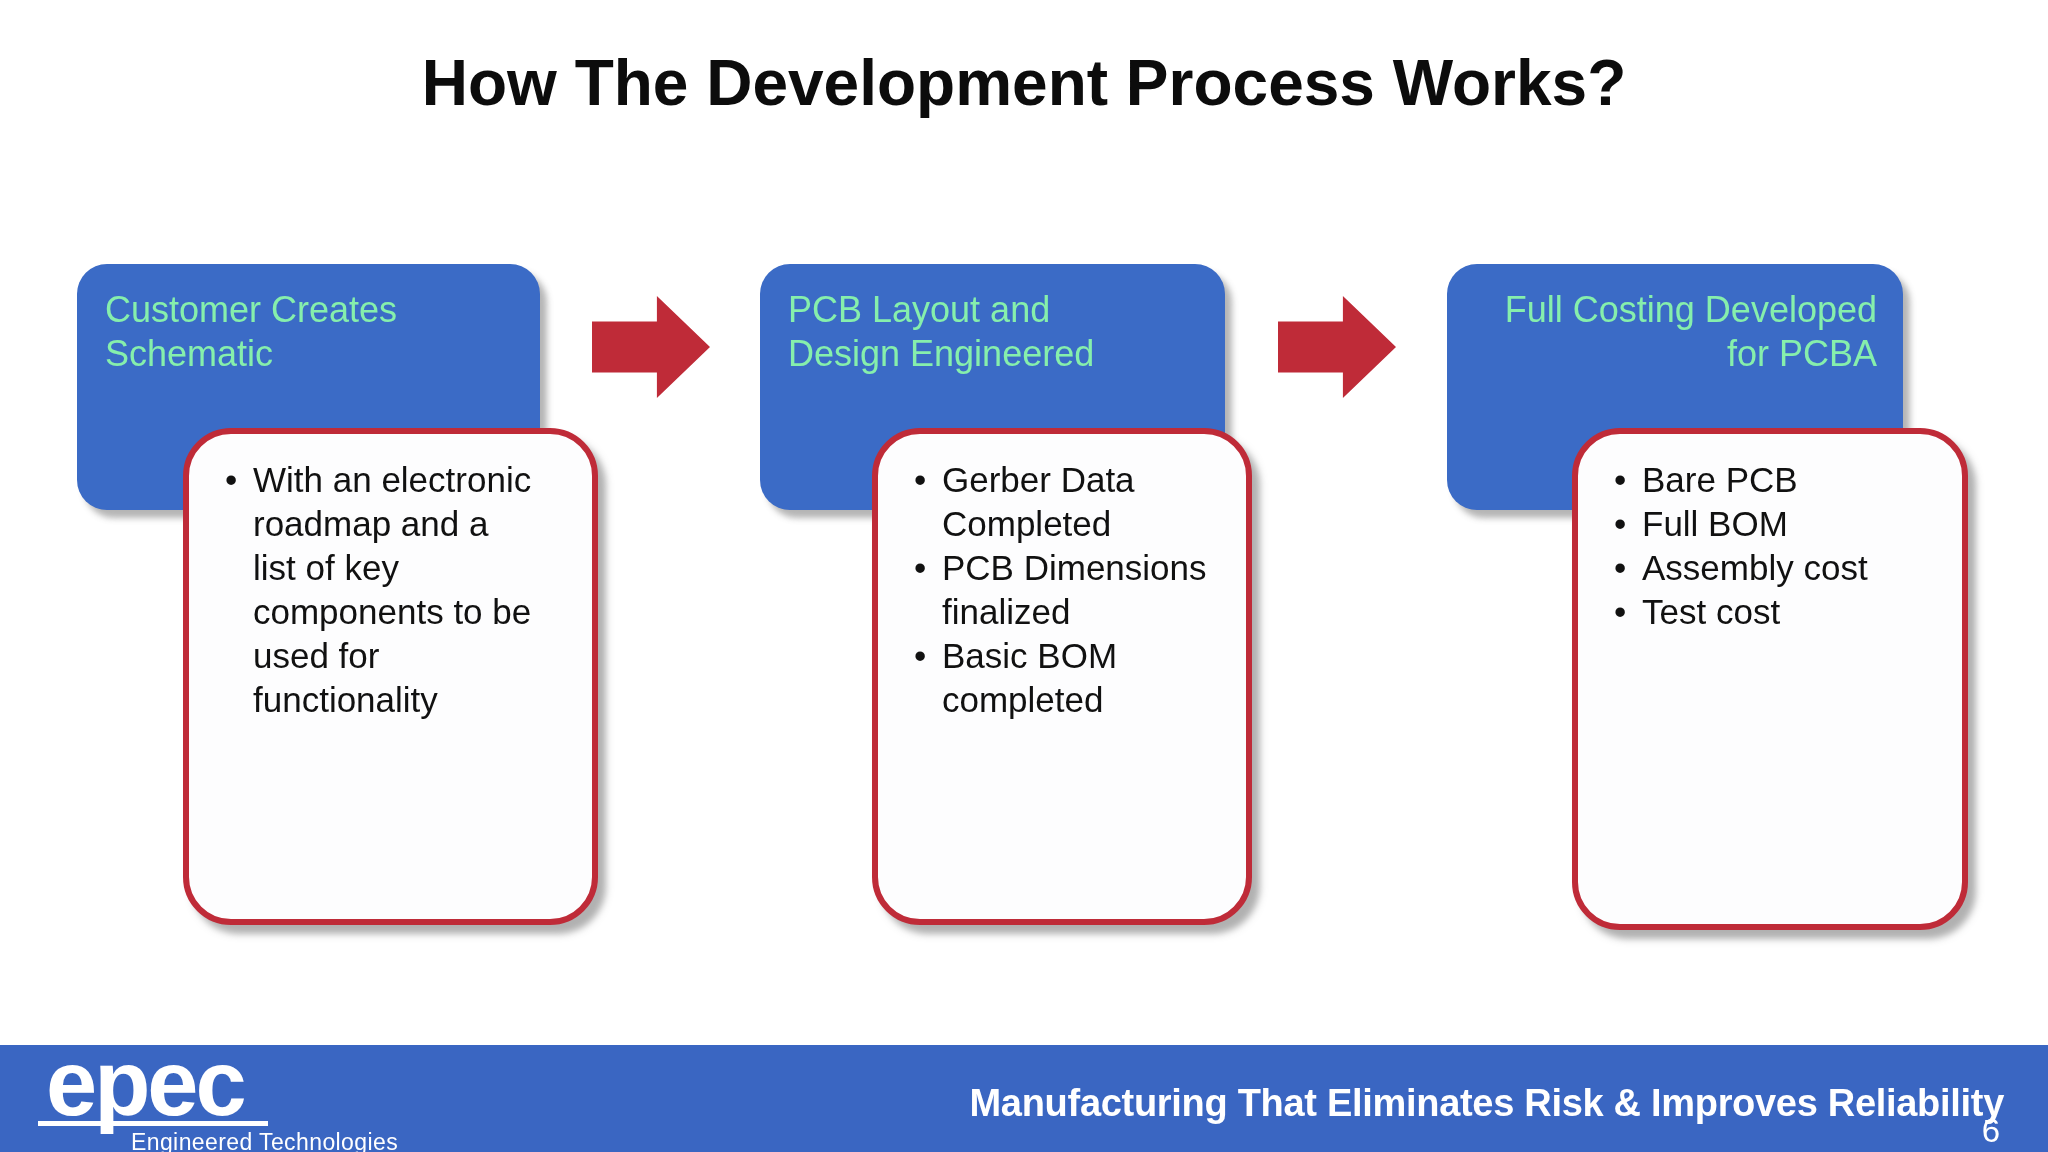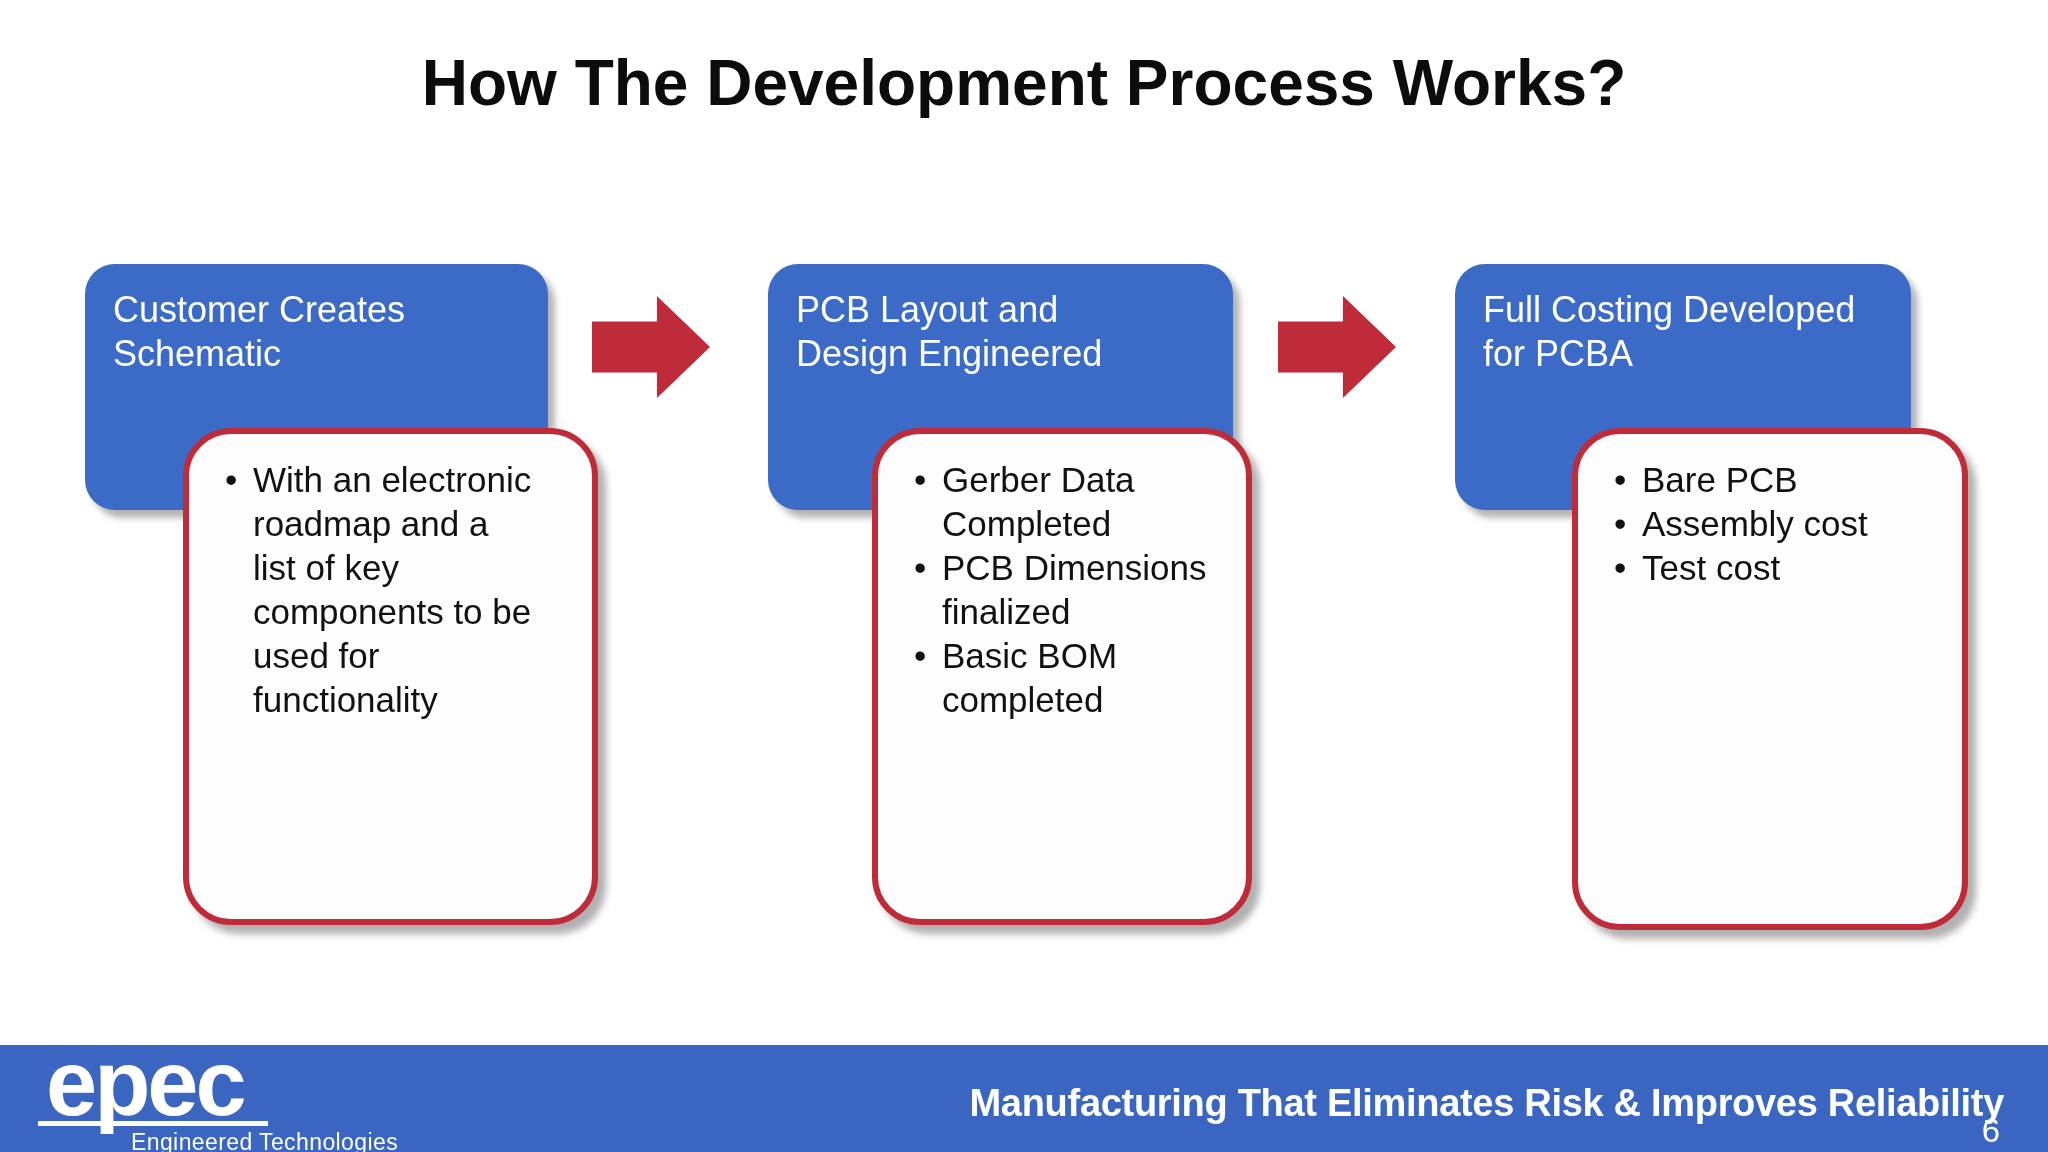--- a/index.html
+++ b/index.html
@@ -24,32 +24,31 @@
     text-align:center;
     font-size:64px;font-weight:700;color:#0c0c0c;
     letter-spacing:0px;
   }
 
   .bluebox{
     position:absolute;
     background:var(--box_blue);
     border-radius:30px;
     box-shadow:7px 8px 6px rgba(90,90,90,0.45);
-    color:#ffffff;
+    color:#86efac;
     padding:24px 26px 0 28px;
     z-index:1;
-    margin-left:8px;
   }
   .bluebox .header{
     font-size:36px;line-height:44px;
     white-space:pre-line;
   }
   .bluebox.b1{left:77px;top:264px;width:463px;height:246px;}
   .bluebox.b2{left:760px;top:264px;width:465px;height:246px;}
-  .bluebox.b3{left:1447px;top:264px;width:456px;height:246px;}
+  .bluebox.b3{left:1447px;top:264px;width:456px;height:246px;text-align:right;}
 
   .whitebox{
     position:absolute;
     background:#fdfdfe;
     border:6px solid var(--accent_red);
     border-radius:48px;
     box-shadow:8px 9px 7px rgba(100,100,100,0.5);
     z-index:2;
     padding:24px 20px 16px 36px;
     color:var(--text_dark);
@@ -154,20 +153,21 @@
 
   <div class="arrow a2"></div>
 
   <div class="bluebox b3">
     <div class="header">Full Costing Developed
 for PCBA</div>
   </div>
   <div class="whitebox w3">
     <ul>
       <li>Bare PCB</li>
+      <li>Full BOM</li>
       <li>Assembly cost</li>
       <li>Test cost</li>
     </ul>
   </div>
 
   <div class="footer-bar">
     <div class="logo">
       <div class="logo-word">epec</div>
       <div class="logo-line"></div>
       <div class="logo-sub">Engineered Technologies</div>

